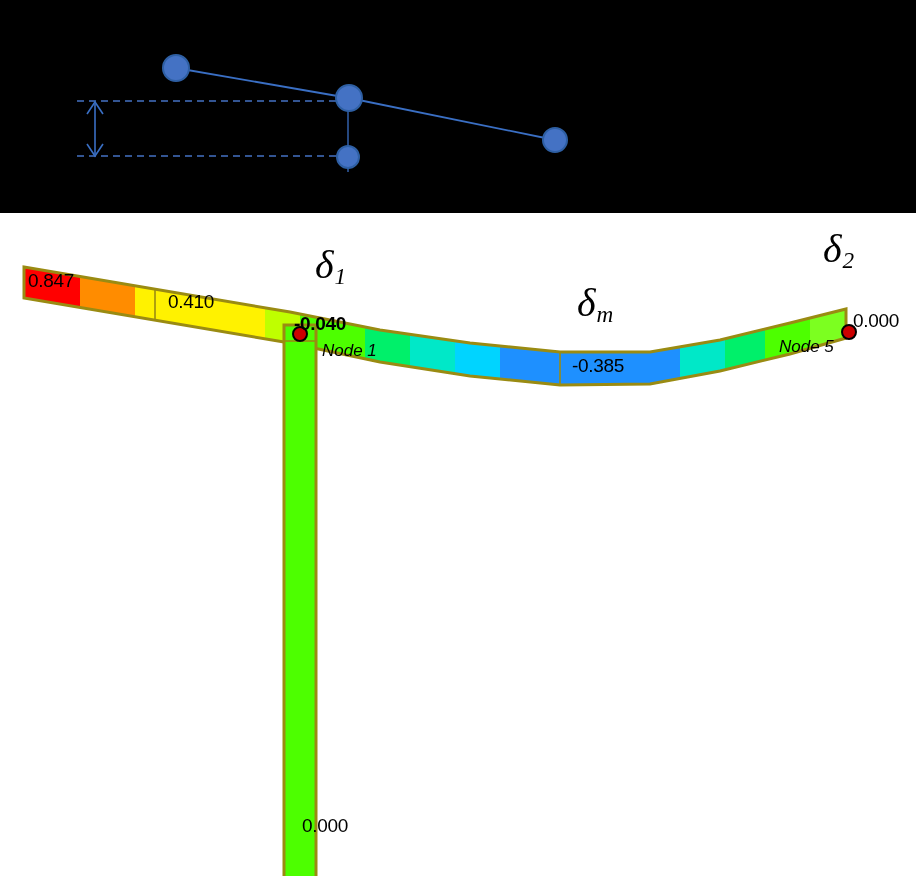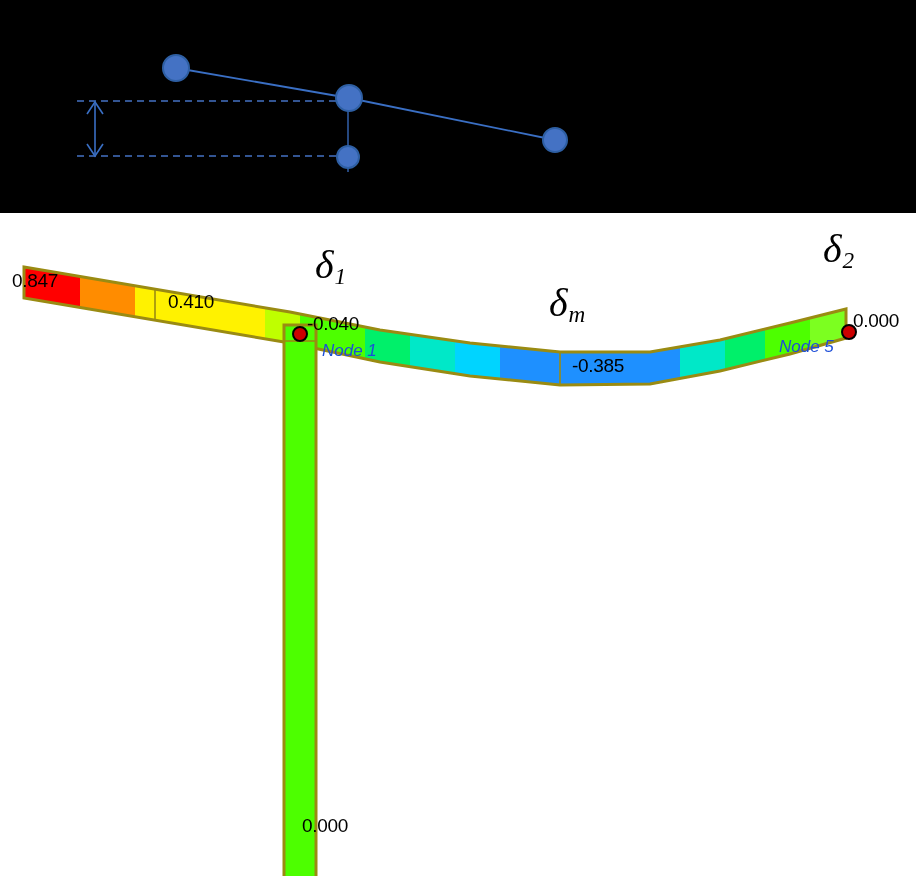--- a/index.html
+++ b/index.html
@@ -45,21 +45,21 @@
     font-size: 19px;
     color: #000000;
     white-space: nowrap;
     letter-spacing: -0.3px;
   }
   .fe-node-label {
     position: absolute;
     font-family: "Liberation Sans", sans-serif;
     font-style: italic;
     font-size: 17px;
-    color: #1d4ed8;
+    color: #000000;
     white-space: nowrap;
   }
   .delta-sym {
     position: absolute;
     font-family: "Liberation Serif", serif;
     font-style: italic;
     font-size: 40px;
     color: #000000;
     white-space: nowrap;
     line-height: 1;
@@ -143,34 +143,34 @@
       <g>
         <rect x="284" y="112" width="32" height="708" fill="#4DFF00"></rect>
         <rect x="284" y="112" width="32" height="708" fill="none" stroke="#9A8B12" stroke-width="3"></rect>
         <line x1="284" y1="128" x2="316" y2="128" stroke="#9A8B12" stroke-width="1.6"></line>
       </g>
 
       <circle cx="300" cy="121" r="7" fill="#CC0000" stroke="#000000" stroke-width="2"></circle>
       <circle cx="849" cy="119" r="7" fill="#CC0000" stroke="#000000" stroke-width="2"></circle>
     </svg>
 
-    <div class="fe-value" style="left:12px;  top:57px;text-align:right;">0.847</div>
+    <div class="fe-value" style="left:28px;  top:57px;text-align:right;">0.847</div>
     <div class="fe-value" style="left:168px; top:78px;">0.410</div>
-    <div class="fe-value" style="left:307px; top:100px;">-0.040</div>
+    <div class="fe-value" style="left:294px; top:100px;font-weight:bold;">-0.040</div>
     <div class="fe-value" style="left:572px; top:142px;">-0.385</div>
     <div class="fe-value" style="left:853px; top:97px;">0.000</div>
     <div class="fe-value" style="left:302px; top:602px;">0.000</div>
 
     <div class="fe-node-label" style="left:322px; top:128px;">Node 1</div>
     <div class="fe-node-label" style="left:779px; top:124px;text-align:right;">Node 5</div>
 
     <div class="delta-sym" style="left:315px; top:32px;">
       <span>δ</span><sub>1</sub>
     </div>
-    <div class="delta-sym" style="left:549px; top:70px;text-align:center;">
+    <div class="delta-sym" style="left:577px; top:70px;text-align:center;">
       <span>δ</span><sub>m</sub>
     </div>
     <div class="delta-sym" style="left:823px; top:16px;">
       <span>δ</span><sub>2</sub>
     </div>
   </div>
 
 </div>
 
 </body></html>

